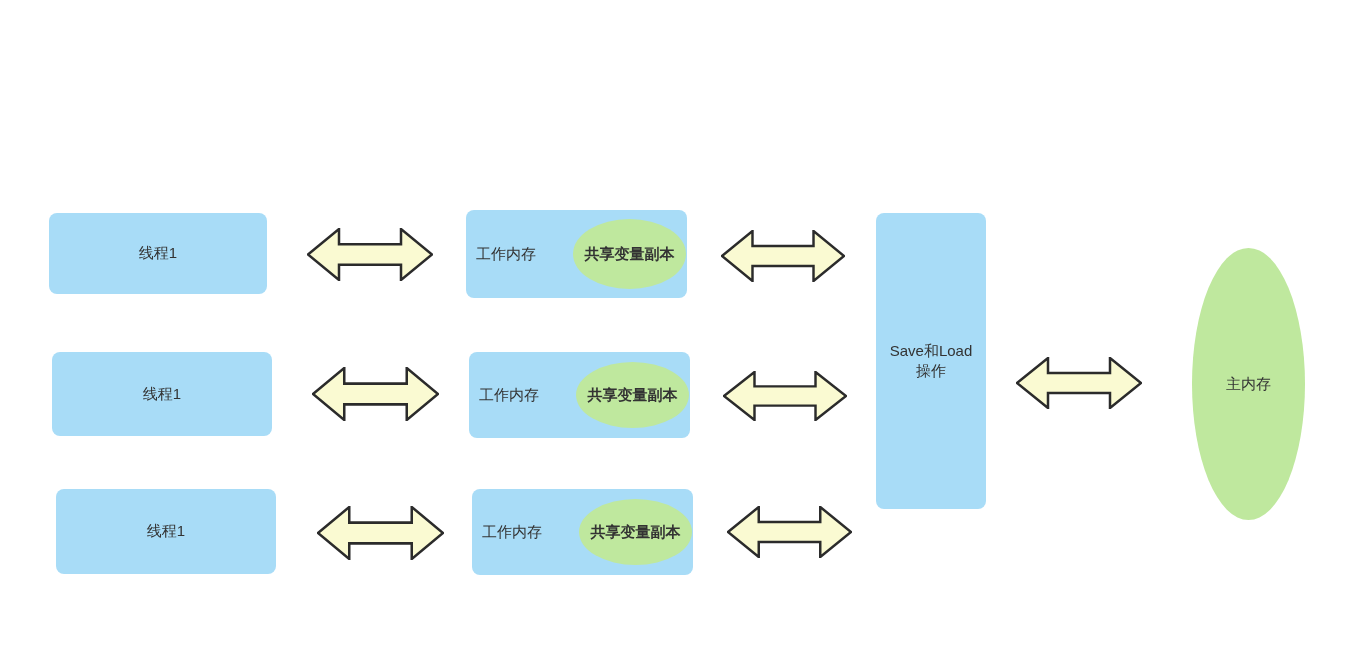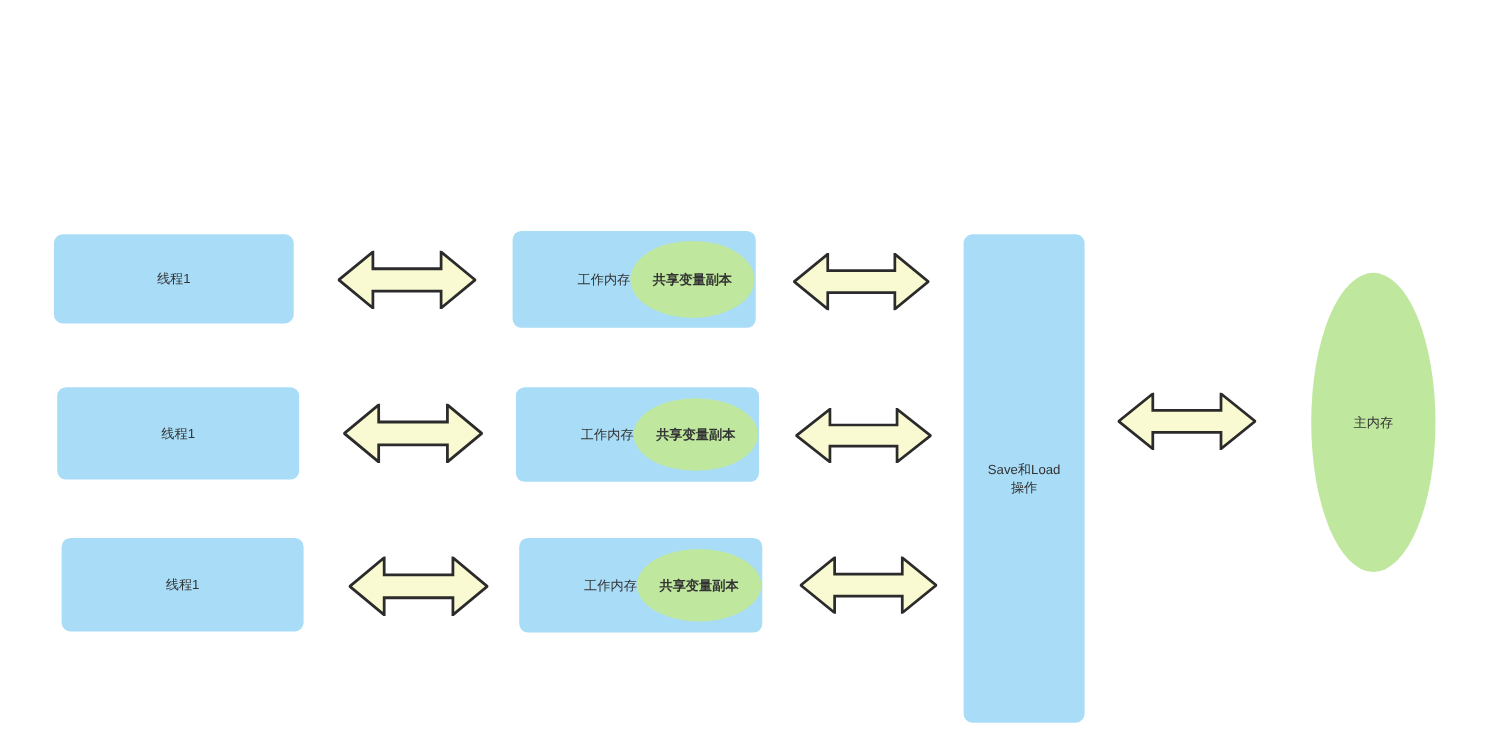--- a/index.html
+++ b/index.html
@@ -10,42 +10,42 @@
     font-family: "Liberation Sans", "DejaVu Sans", sans-serif;
     background: #ffffff;
   }
   .canvas {
     position: relative;
     width: 1360px;
     height: 671px;
     background: var(--bg, #ffffff);
     overflow: hidden;
     color: var(--text, #333333);
-    font-size: 12px;
+    font-size: 15px;
   }
   .abs { position: absolute; }
   .box {
     background: var(--blue, #a8dcf7);
     border-radius: 8px;
     display: flex;
     align-items: center;
     justify-content: center;
     box-sizing: border-box;
   }
   .work-box {
     background: var(--blue, #a8dcf7);
     border-radius: 8px;
     display: flex;
     align-items: center;
     box-sizing: border-box;
     padding-left: 10px;
   }
   .work-label {
     flex: 1;
-    text-align: right;
+    text-align: left;
   }
   .copy-ellipse {
     flex: none;
     width: 113px;
     height: 70px;
     margin-right: 1px;
     background: var(--green, #bfe89e);
     border-radius: 50%;
     display: flex;
     align-items: center;
@@ -147,21 +147,21 @@
       <span>共享变量副本</span>
     </div>
   </div>
 
   <div class="abs arrow" style="left:727px; top:506px; width:125px; height:52px;">
     <svg viewBox="0 0 126 52" preserveAspectRatio="none">
       <polygon points="1,26 32,1 32,16 94,16 94,1 125,26 94,51 94,36 32,36 32,51"></polygon>
     </svg>
   </div>
 
-  <div class="abs save-load-box" style="left:876px; top:213px; width:110px; height:444px;">
+  <div class="abs save-load-box" style="left:876px; top:213px; width:110px; height:296px;">
     <span>Save和Load</span>
     <span>操作</span>
   </div>
 
   <div class="abs arrow" style="left:1016px; top:357px; width:126px; height:52px;">
     <svg viewBox="0 0 126 52" preserveAspectRatio="none">
       <polygon points="1,26 32,1 32,16 94,16 94,1 125,26 94,51 94,36 32,36 32,51"></polygon>
     </svg>
   </div>
 

